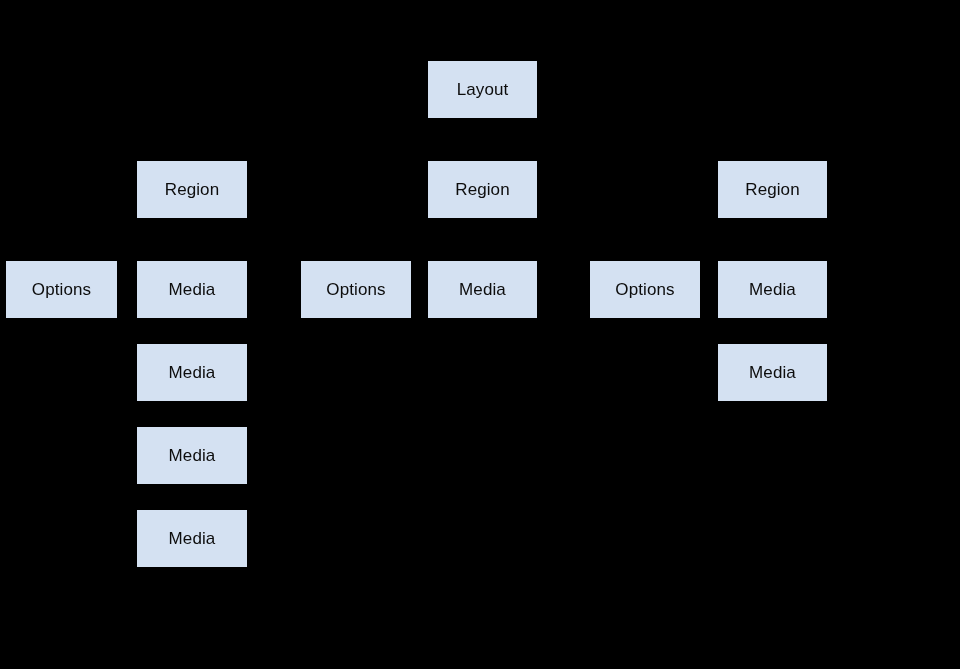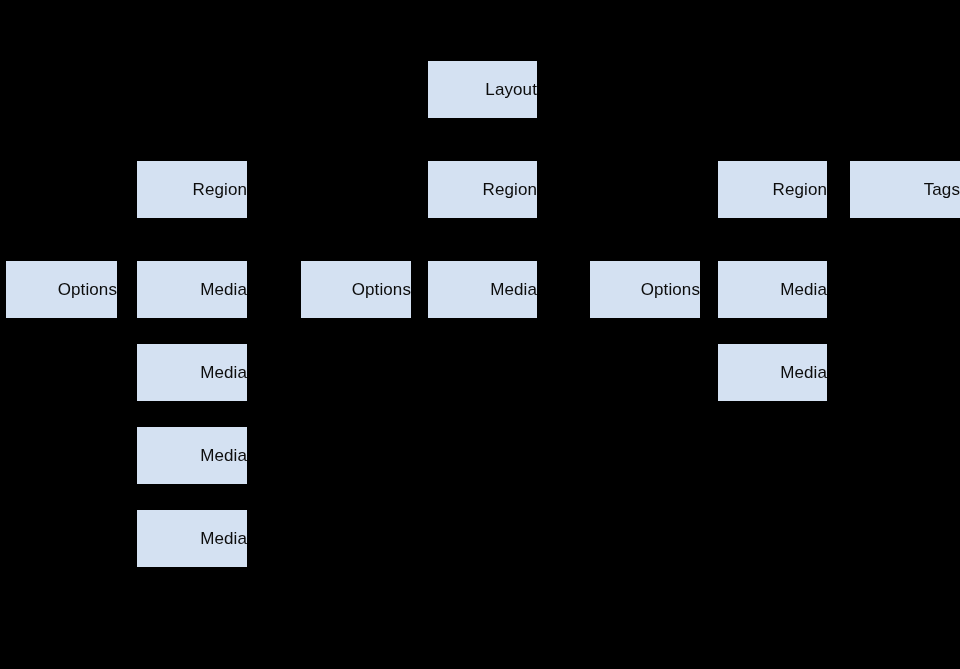--- a/index.html
+++ b/index.html
@@ -18,21 +18,21 @@
     width: 960px;
     height: 669px;
     background: #000000;
   }
   .node {
     position: absolute;
     background: #d4e1f2;
     color: #0d0d0d;
     display: flex;
     align-items: center;
-    justify-content: flex-end;
+    justify-content: center;
     font-family: "Liberation Sans", sans-serif;
     font-size: 17px;
     line-height: 1;
     letter-spacing: 0.1px;
     box-sizing: border-box;
     white-space: nowrap;
     overflow: hidden;
   }
   .node-label {
     display: block;
@@ -53,23 +53,20 @@
   </div>
 
   <div class="node" style="left:428px; top:161px; width:109px; height:57px;">
     <span class="node-label">Region</span>
   </div>
 
   <div class="node" style="left:718px; top:161px; width:109px; height:57px;">
     <span class="node-label">Region</span>
   </div>
 
-  <div class="node" style="left:850px; top:161px; width:110px; height:57px;">
-    <span class="node-label">Tags</span>
-  </div>
 
   <div class="node" style="left:6px; top:261px; width:111px; height:57px;">
     <span class="node-label">Options</span>
   </div>
 
   <div class="node" style="left:137px; top:261px; width:110px; height:57px;">
     <span class="node-label">Media</span>
   </div>
 
   <div class="node" style="left:301px; top:261px; width:110px; height:57px;">

